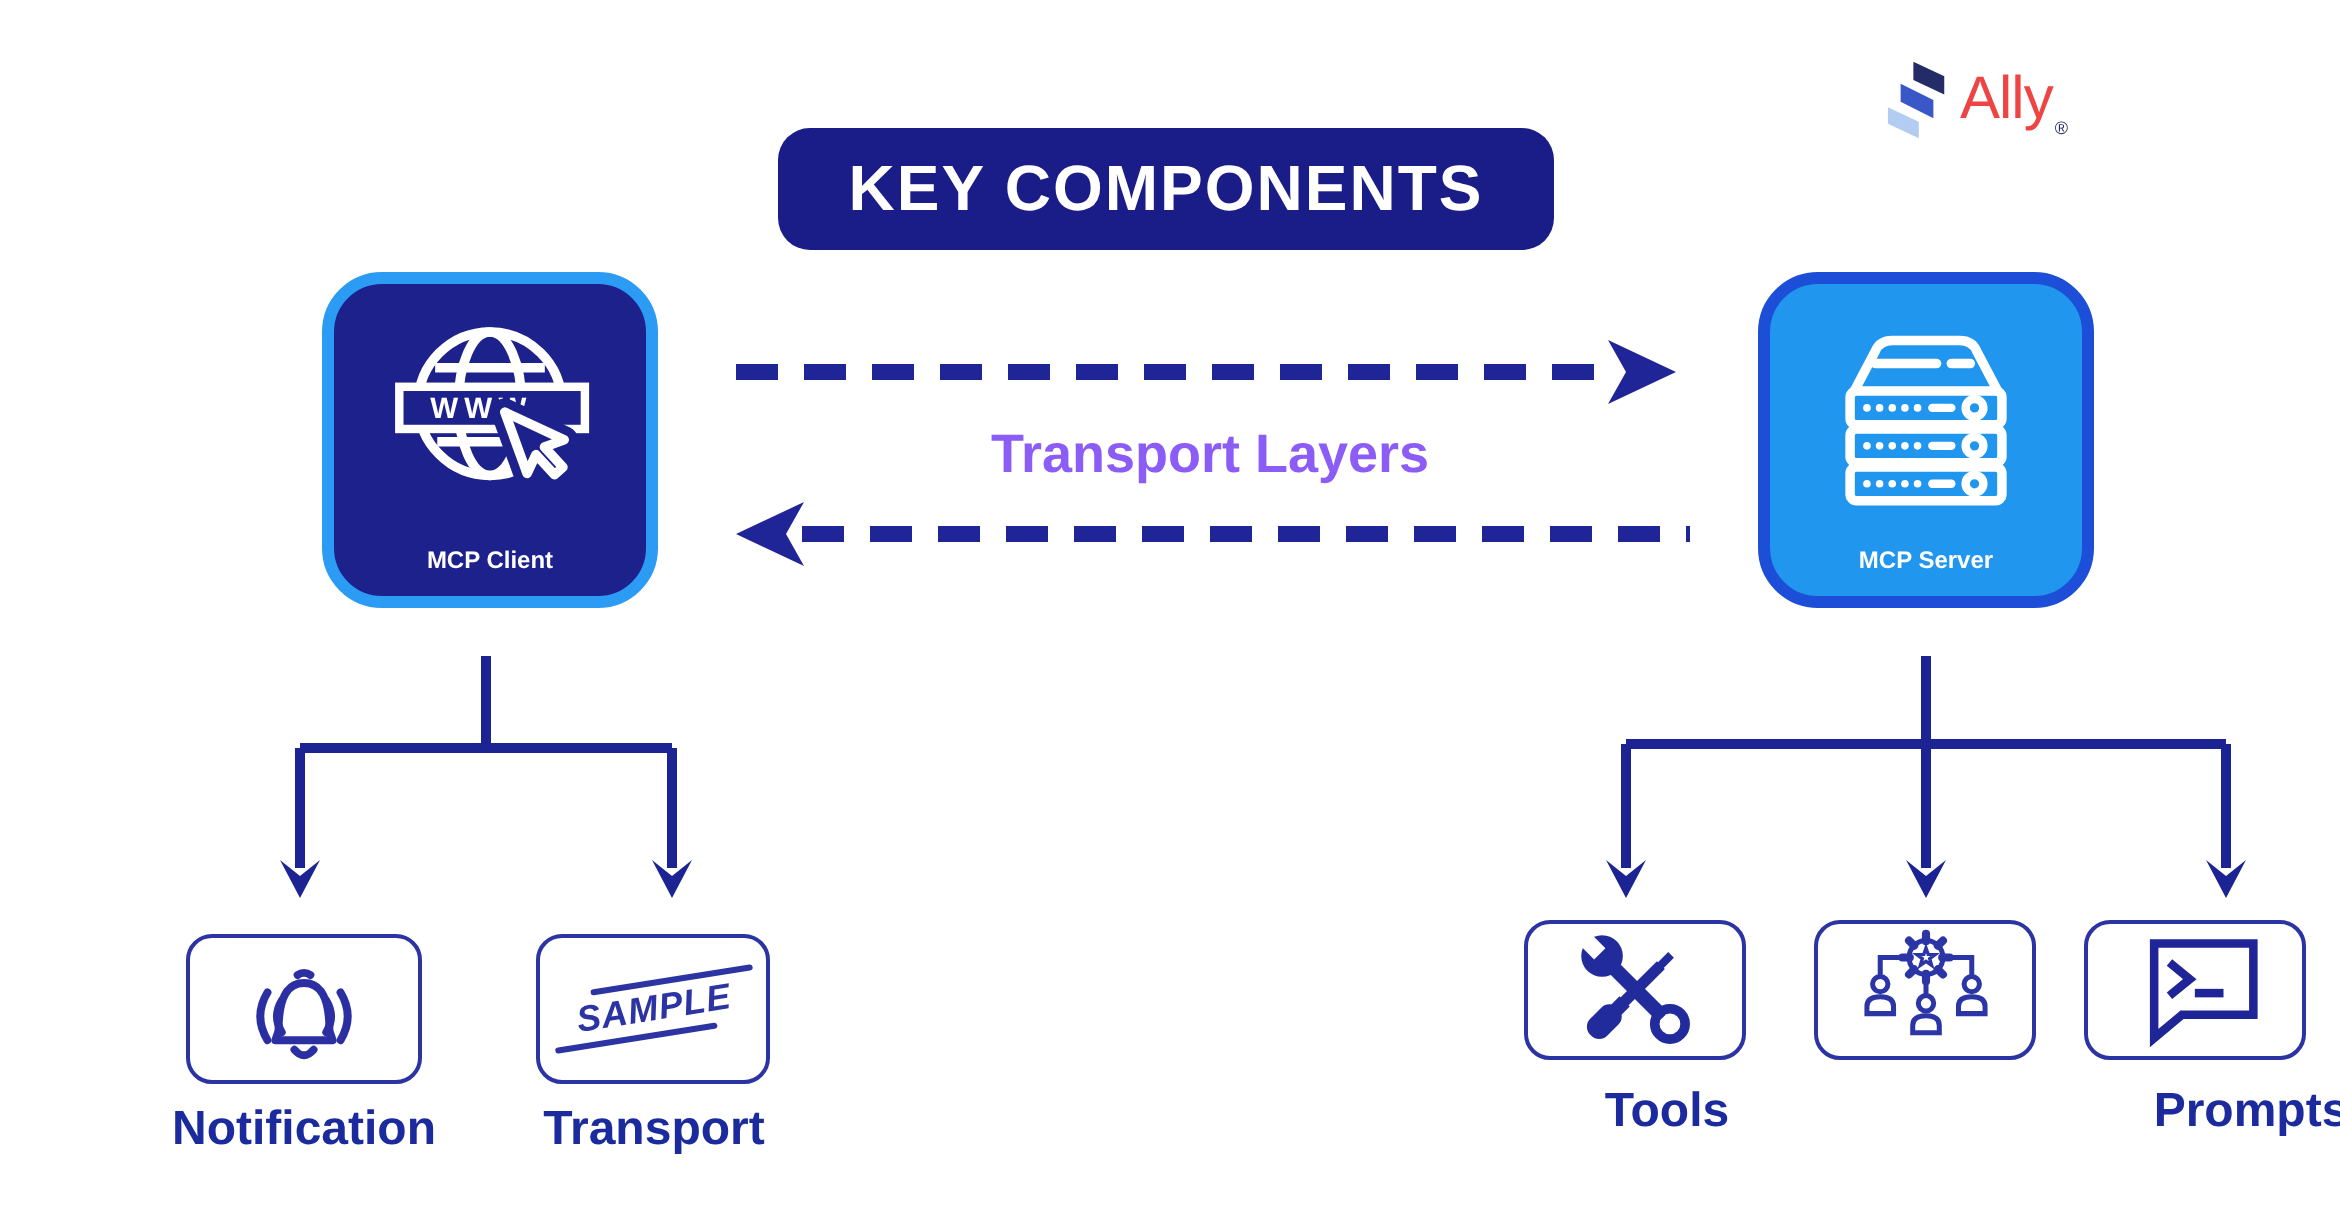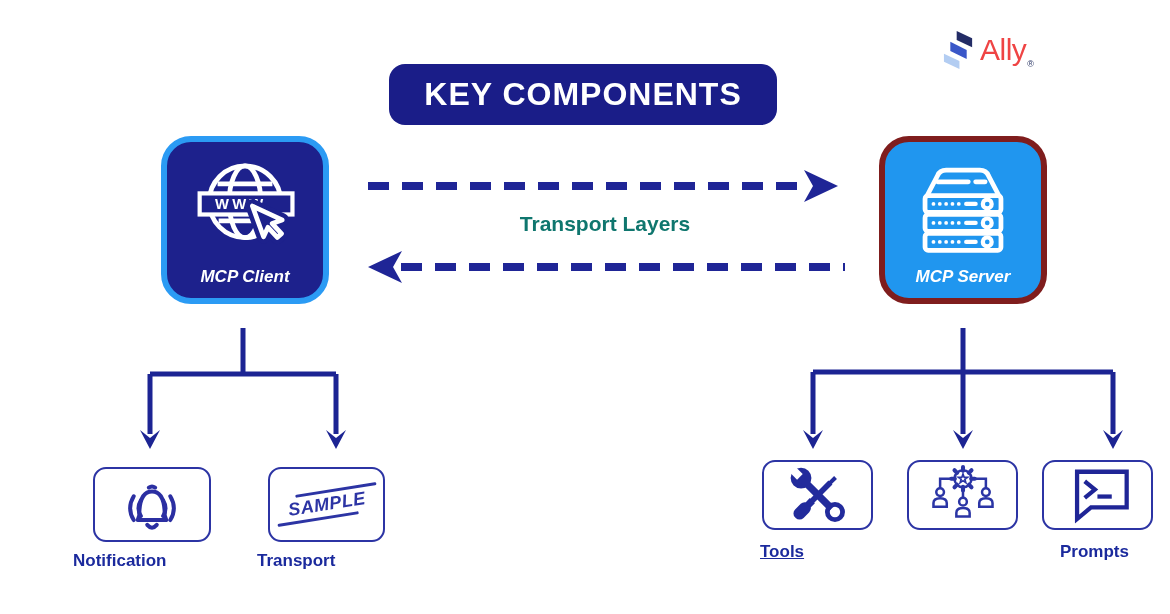--- a/index.html
+++ b/index.html
@@ -20,49 +20,49 @@
   .logo-bold{font-size:26px;font-weight:800;color:#1d2a5c;letter-spacing:-0.5px;}
   .logo-light{font-size:30px;font-weight:400;color:#ef4444;letter-spacing:-0.5px;}
   .logo-reg{font-size:9px;color:#1d2a5c;align-self:flex-end;margin:0 0 4px 1px;}
   
   .node{
     position:absolute;width:168px;height:168px;border-radius:30px;box-sizing:border-box;
     display:flex;flex-direction:column;align-items:center;justify-content:flex-end;
     padding-bottom:11px;
   }
   .node-client{left:161px;top:136px;background:#1d218c;border:6px solid #2b9bf4;}
-  .node-server{left:879px;top:136px;background:#2096ef;border:6px solid #7f1d1d;}
+  .node-server{left:879px;top:136px;background:#2096ef;border:6px solid #1d4ed8;}
   .node .node-icon{position:absolute;top:7px;left:50%;transform:translateX(-50%);}
-  .node-label{position:relative;color:#ffffff;font-weight:700;font-size:17px;font-style:italic;}
+  .node-label{position:relative;color:#ffffff;font-weight:700;font-size:12px;}
   
   .overlay{position:absolute;left:0;top:0;width:1170px;height:614px;pointer-events:none;}
   .dash{stroke:#1f2596;stroke-width:8;stroke-dasharray:21 13;fill:none;}
   .tree{stroke:#1c2493;stroke-width:5;fill:none;}
   .arrfill{fill:#1f2596;stroke:none;}
   .treefill{fill:#1c2493;stroke:none;}
   .transport-label{
     position:absolute;left:455px;top:212px;width:300px;text-align:center;
-    font-size:21px;font-weight:800;color:#0f766e;
+    font-size:27px;font-weight:800;color:#8b5cf6;
   }
   
   .card{
     position:absolute;background:#ffffff;border:2.5px solid #2c34a4;border-radius:13px;
     box-sizing:border-box;display:flex;align-items:center;justify-content:center;
   }
   #card-notification{left:93px;top:467px;width:118px;height:75px;}
   #card-sampling{left:268px;top:467px;width:117px;height:75px;}
   #card-tools{left:762px;top:460px;width:111px;height:70px;}
   #card-resources{left:907px;top:460px;width:111px;height:70px;}
   #card-prompts{left:1042px;top:460px;width:111px;height:70px;}
   .card-label{
-    position:absolute;text-align:left;font-weight:800;font-size:17px;color:#1b2a9d;
+    position:absolute;text-align:center;font-weight:800;font-size:24px;color:#1b2a9d;
   }
   #label-notification{left:73px;top:551px;width:158px;}
   #label-sampling{left:257px;top:551px;width:140px;}
-  #label-tools{left:760px;top:542px;width:111px;text-decoration:underline;}
+  #label-tools{left:778px;top:542px;width:111px;}
   #label-resources{left:892px;top:542px;width:141px;}
   #label-prompts{left:1060px;top:542px;width:131px;}
   
   .stamp{display:flex;flex-direction:column;align-items:center;transform:rotate(-9deg);width:88px;}
   .stamp-line{height:3px;background:#2c34a4;border-radius:2px;width:82px;}
   .stamp-line.l1{align-self:flex-end;margin-right:-8px;margin-bottom:1px;}
   .stamp-line.l2{align-self:flex-start;margin-left:-8px;margin-top:1px;}
   .stamp-text{
     font-size:18px;font-weight:800;font-style:italic;letter-spacing:0.5px;color:#2c34a4;
   }

